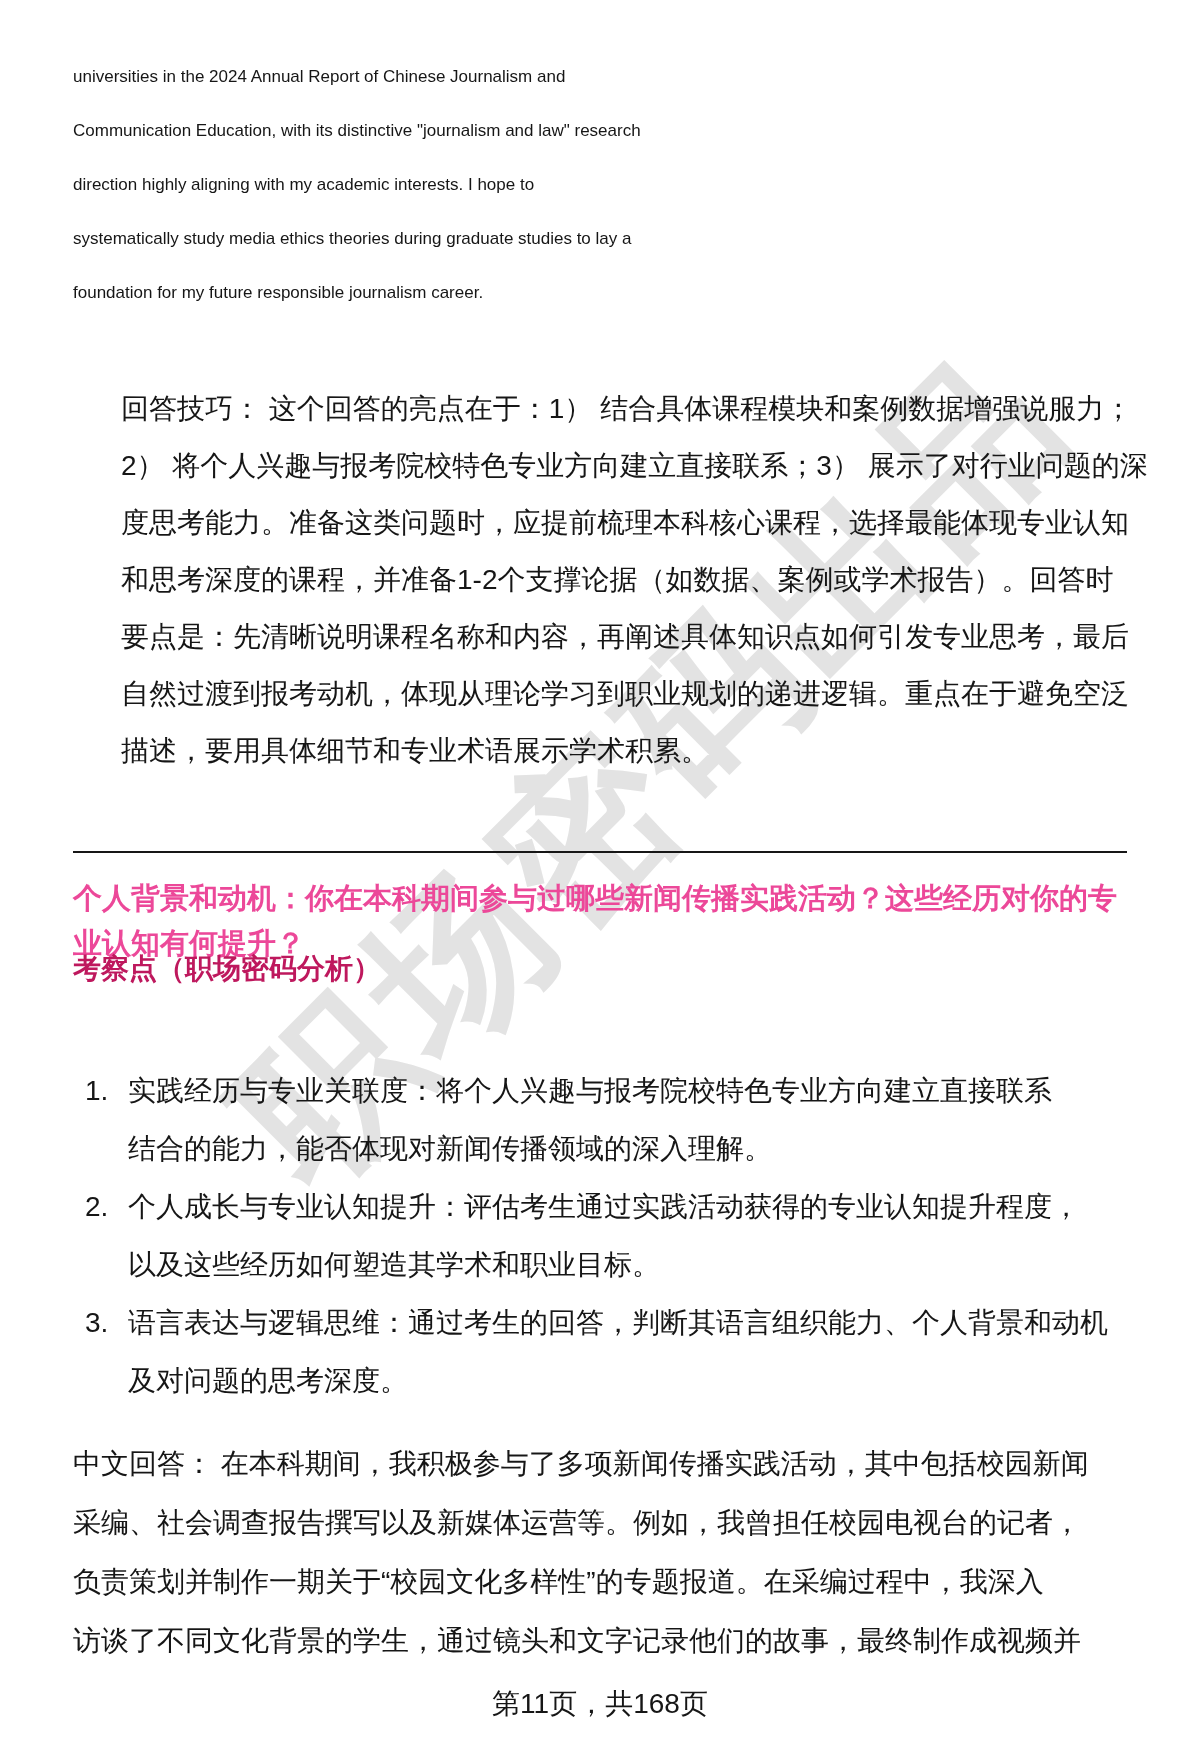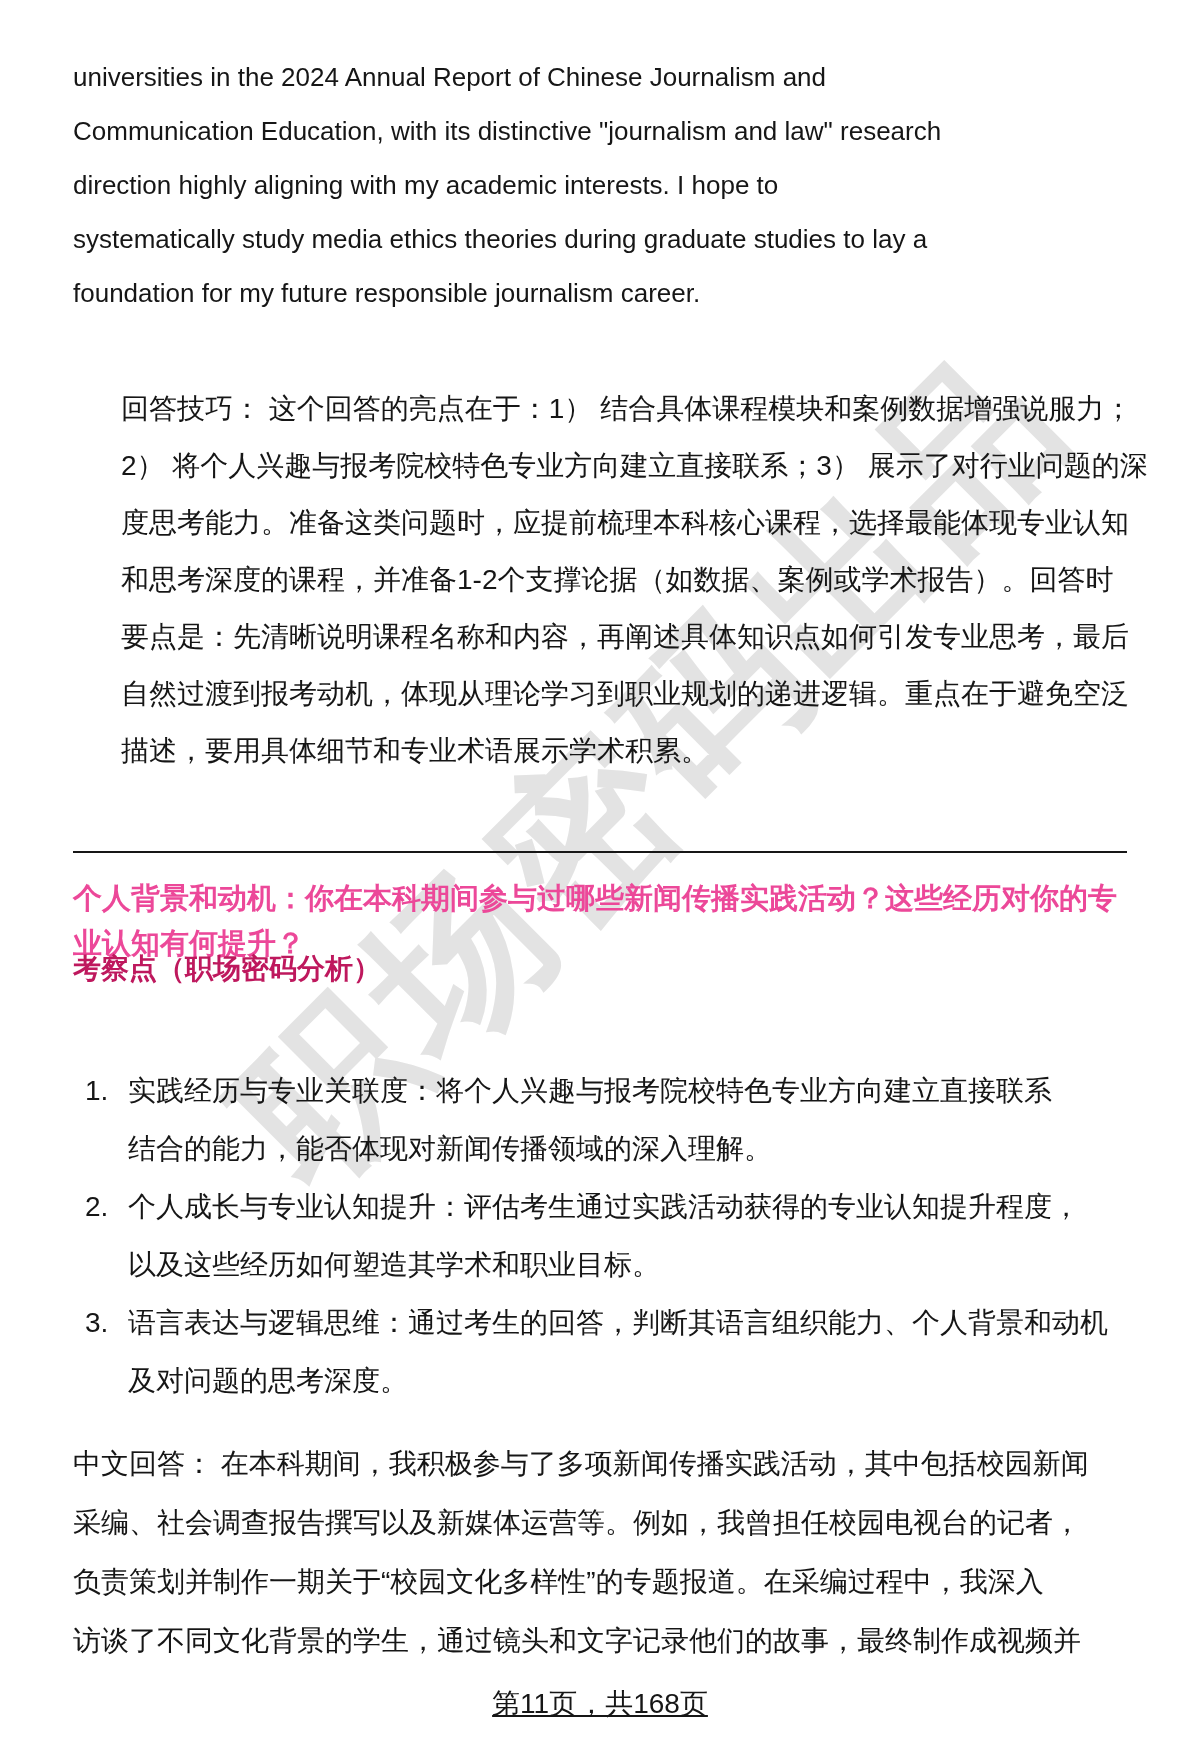--- a/index.html
+++ b/index.html
@@ -20,21 +20,21 @@
     font-weight:bold;
     color:#e3e3e3;
     letter-spacing:8px;
     white-space:nowrap;
     transform:rotate(-45deg);
     transform-origin:0 50%;
     user-select:none;
   }
   .english-paragraph {
     left:73px; top:50px; width:1064px;
-    font-size:26px; line-height:54px;
+    font-size:17px; line-height:54px;
     white-space:pre-line;
   }
   .cjk {
     white-space:pre-line;
     font-size:28px;
   }
   .answer-tips-paragraph {
     left:73px; top:380px; width:1064px;
     line-height:57px;
     margin-left:48px;
@@ -70,21 +70,21 @@
     white-space:pre-line;
     flex:1;
   }
   .chinese-answer-paragraph {
     left:73px; top:1434px; width:1064px;
     line-height:59px;
   }
   .page-footer {
     left:0; top:1686px; width:1200px;
     text-align:center;
-    font-size:28px; line-height:36px;text-decoration:underline;
+    font-size:28px; line-height:36px;
   }
 </style>
 </head>
 <body>
 
 <div class="watermark">职场密码出品</div>
 
 <div class="layer english-paragraph">universities in the 2024 Annual Report of Chinese Journalism and
 Communication Education, with its distinctive "journalism and law" research
 direction highly aligning with my academic interests. I hope to

